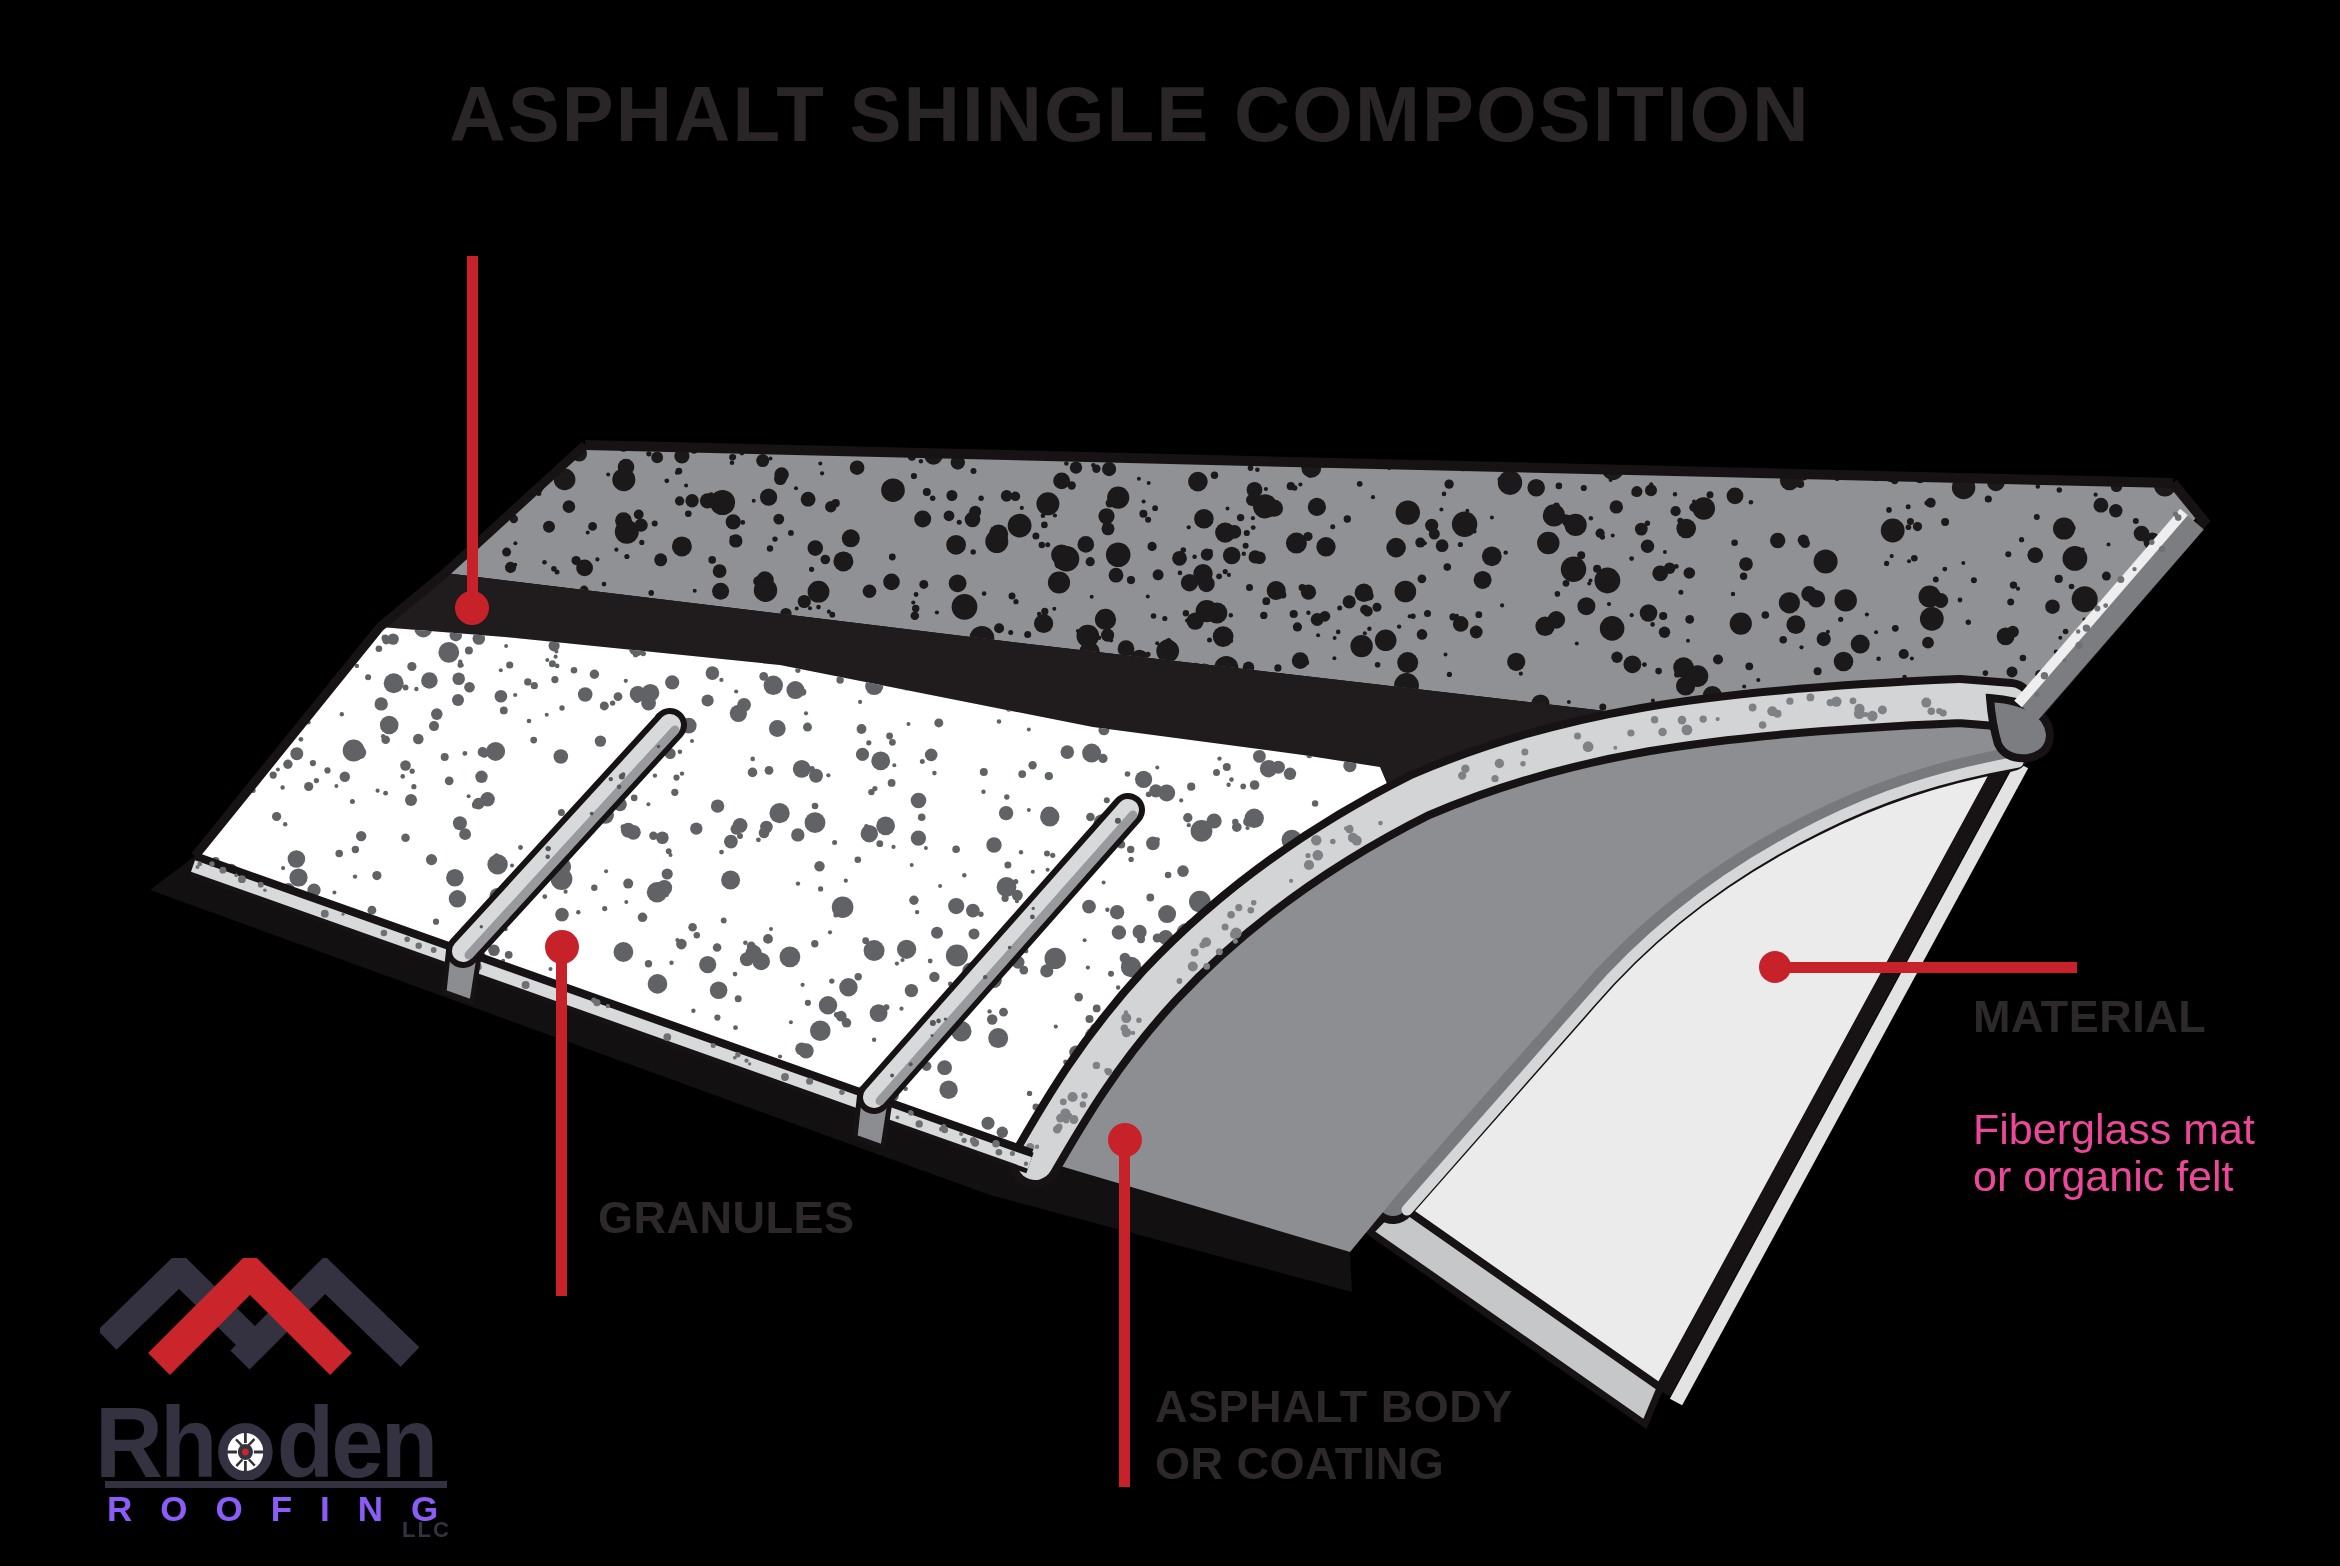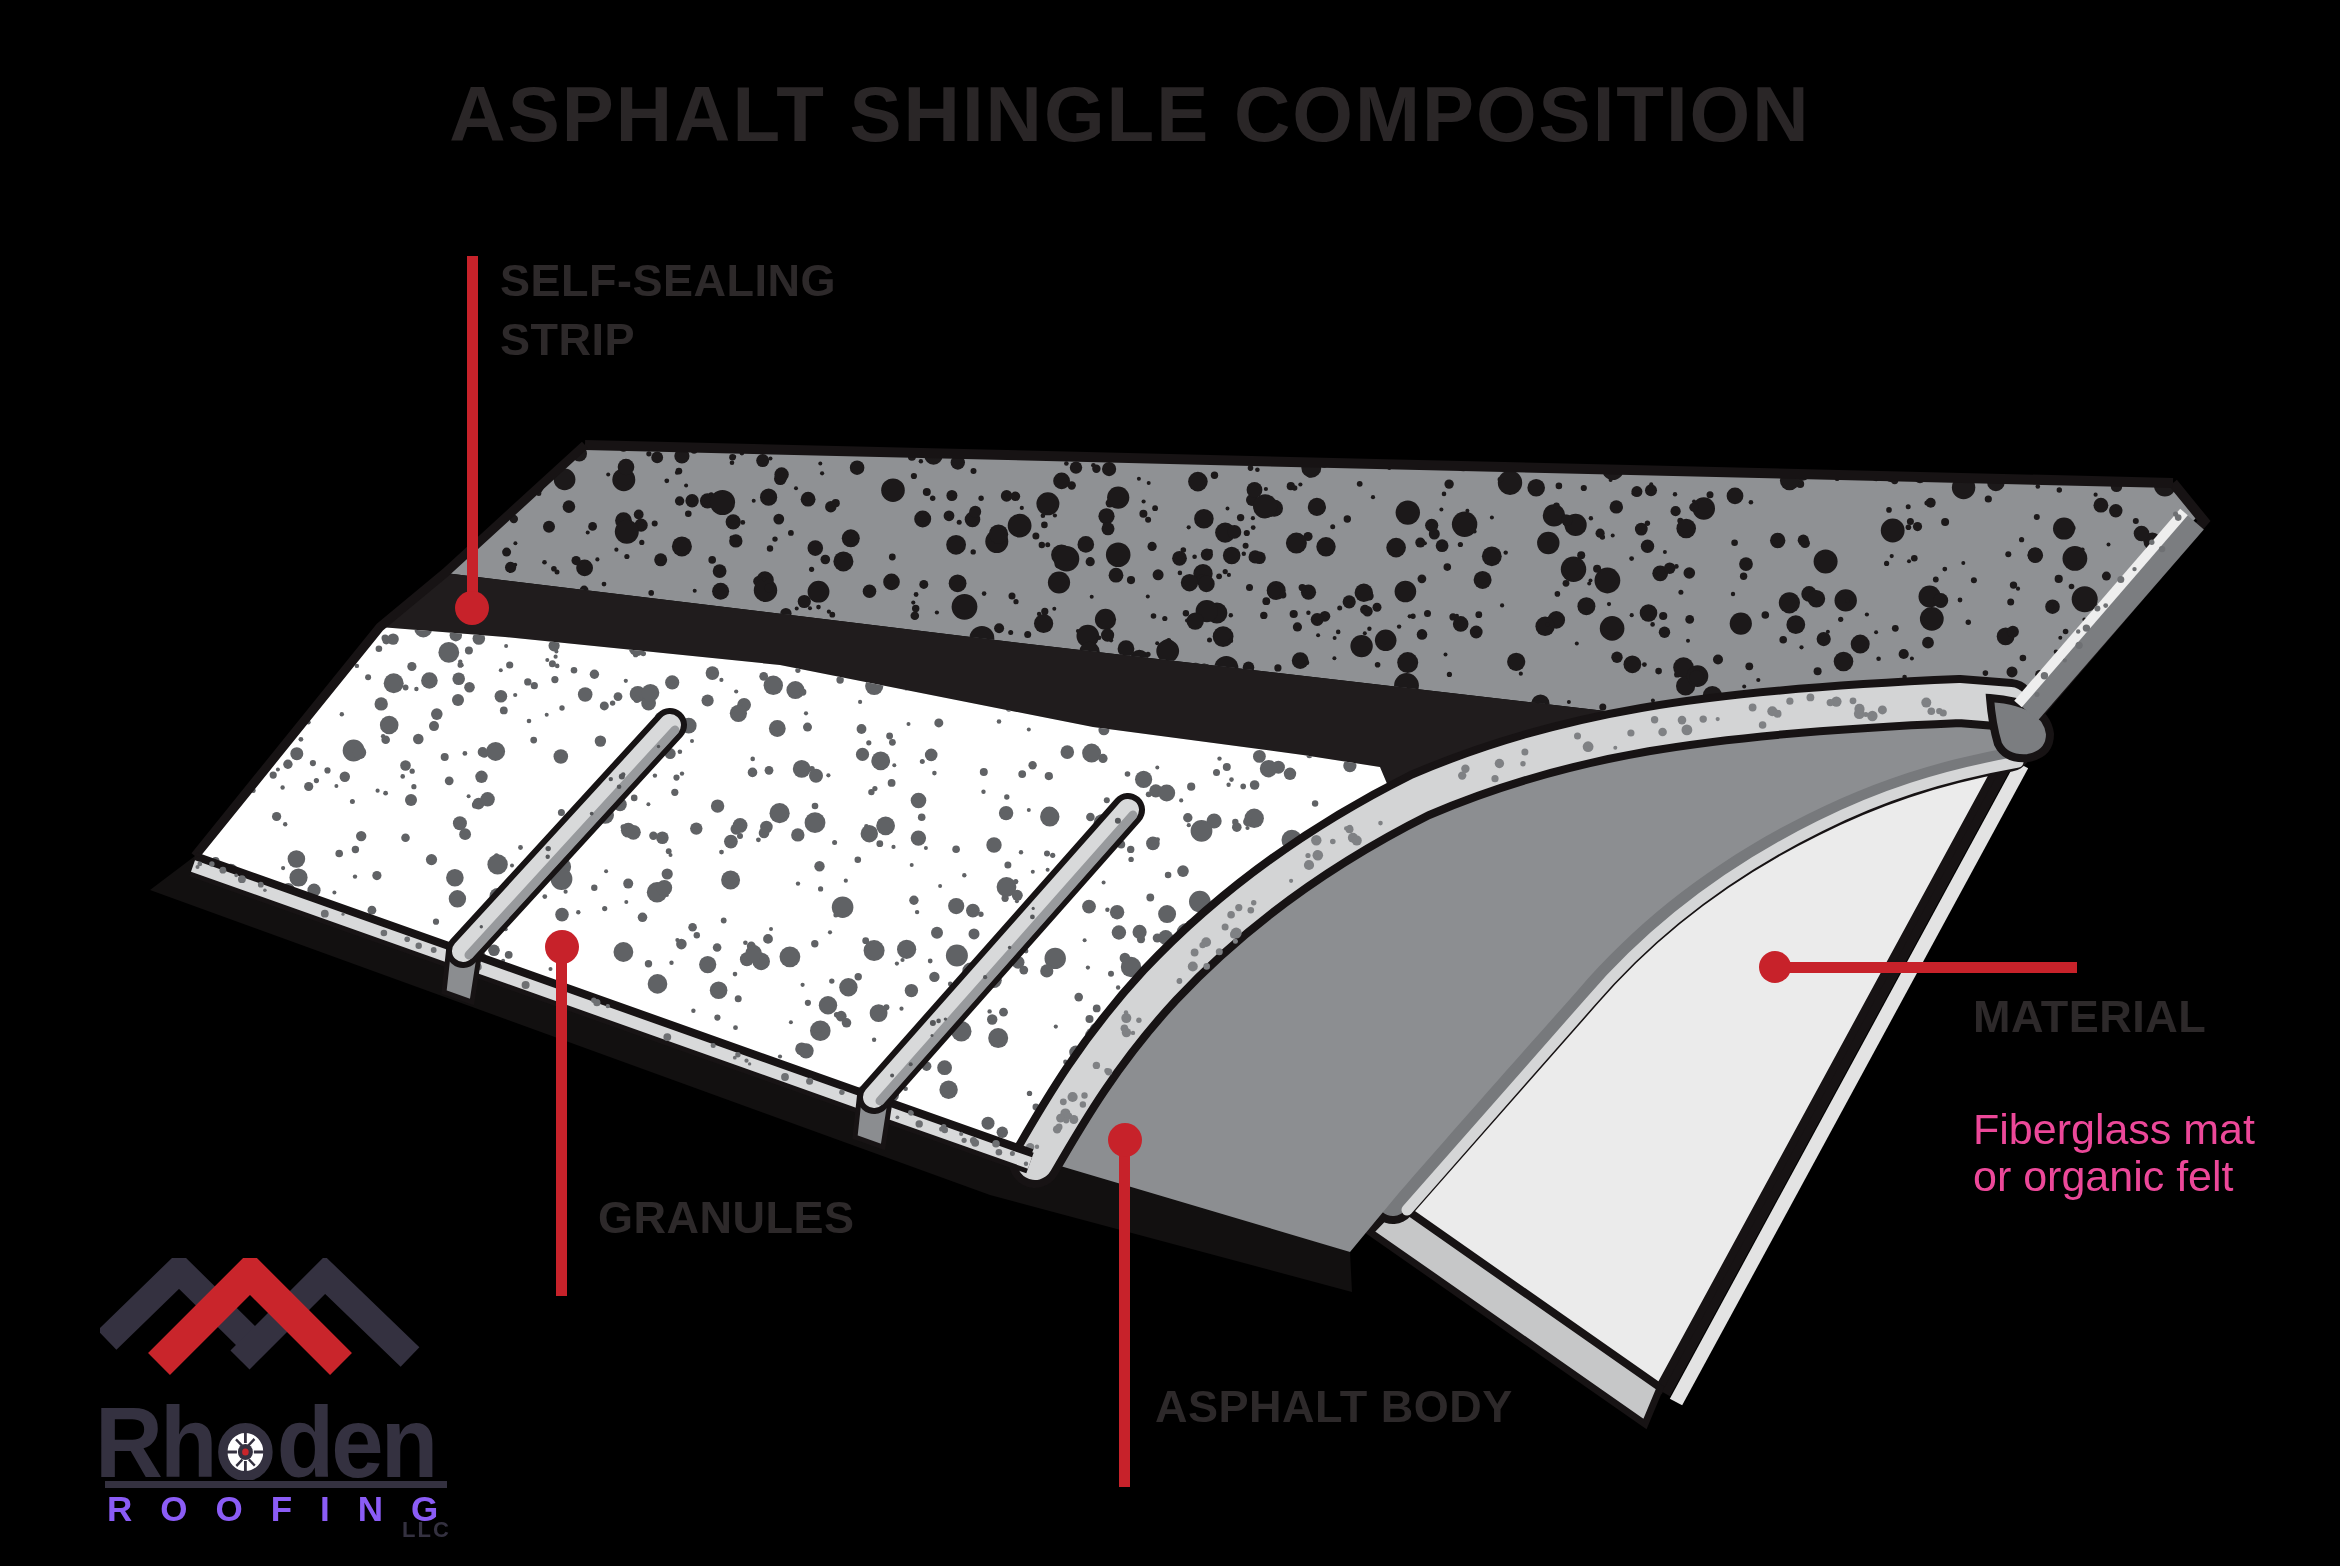--- a/index.html
+++ b/index.html
@@ -1965,31 +1965,28 @@
       <circle cx="562" cy="947" r="17" fill="#c7222a"></circle>
       <rect x="1119" y="1140" width="11" height="347" fill="#c7222a"></rect>
       <circle cx="1125" cy="1140" r="17" fill="#c7222a"></circle>
       <rect x="1786" y="962" width="291" height="11" fill="#c7222a"></rect>
       <circle cx="1775" cy="967" r="16" fill="#c7222a"></circle>
     </g>
   </svg>
 
   <div class="title">ASPHALT SHINGLE COMPOSITION</div>
 
-  <div class="callout-label self">
-    <div>SELF-SEALING</div>
-    <div>STRIP</div>
-  </div>
 
   <div class="callout-label surface">
     <div>GRANULES</div>
   </div>
 
   <div class="callout-label asphalt">
     <div>ASPHALT BODY</div>
+    <div>OR COATING</div>
   </div>
 
   <div class="callout-label base">
     <div>MATERIAL</div>
   </div>
   <div class="callout-sub">
     <div>Fiberglass mat</div>
     <div>or organic felt</div>
   </div>
 

